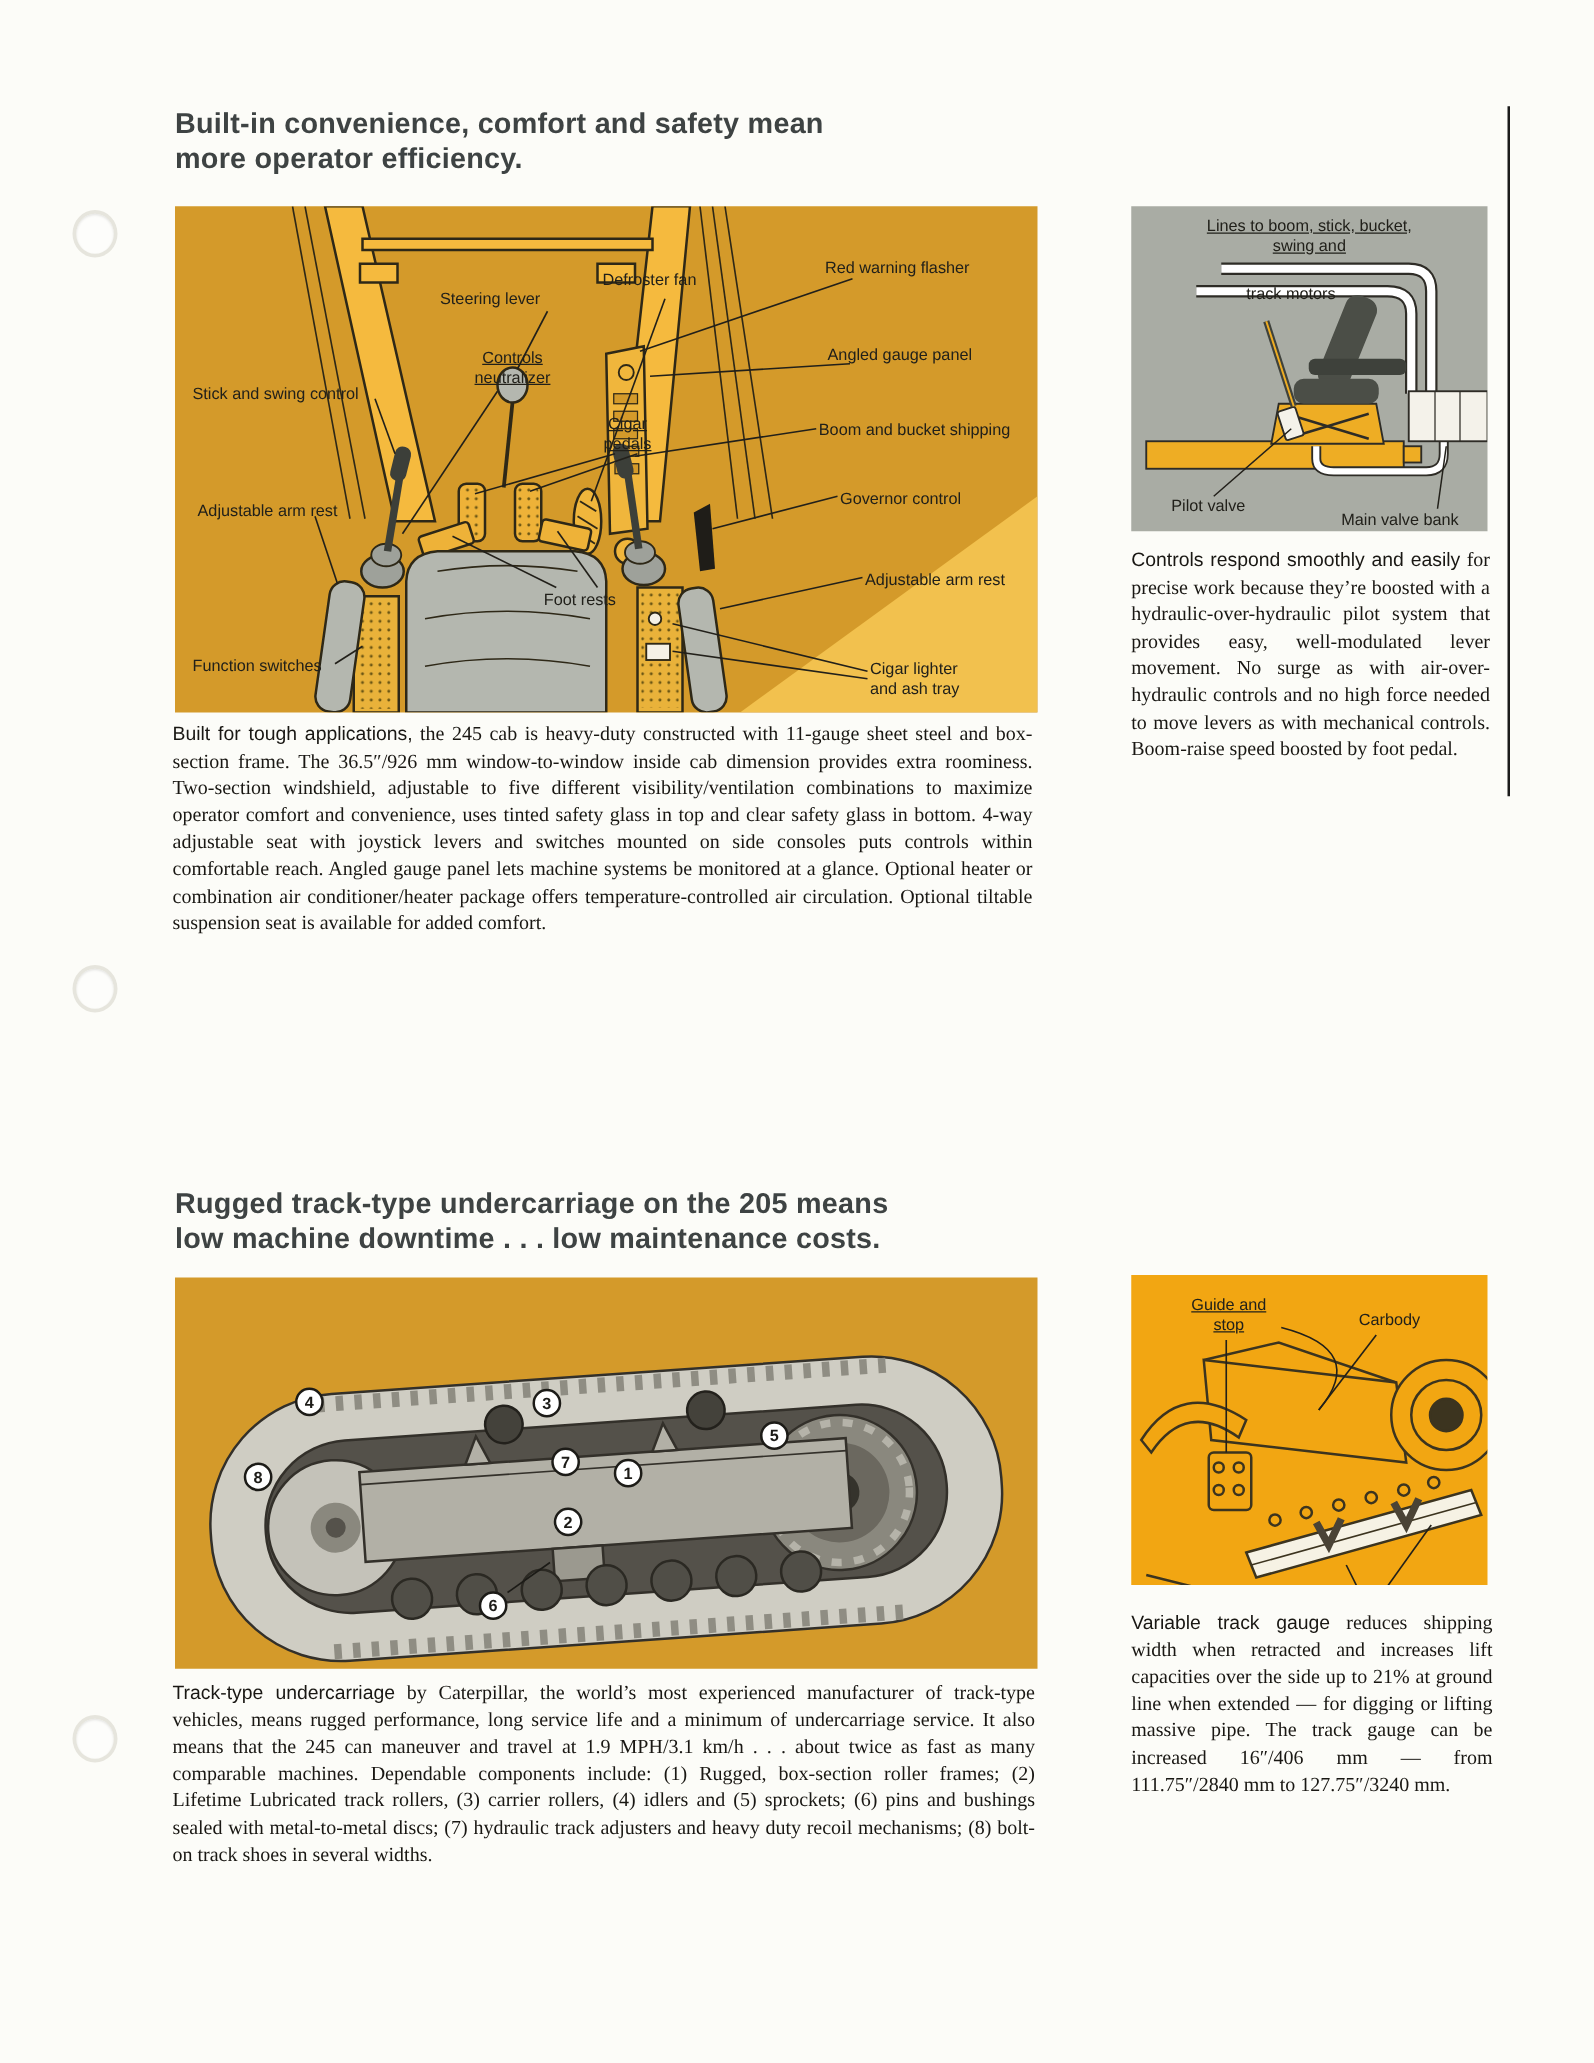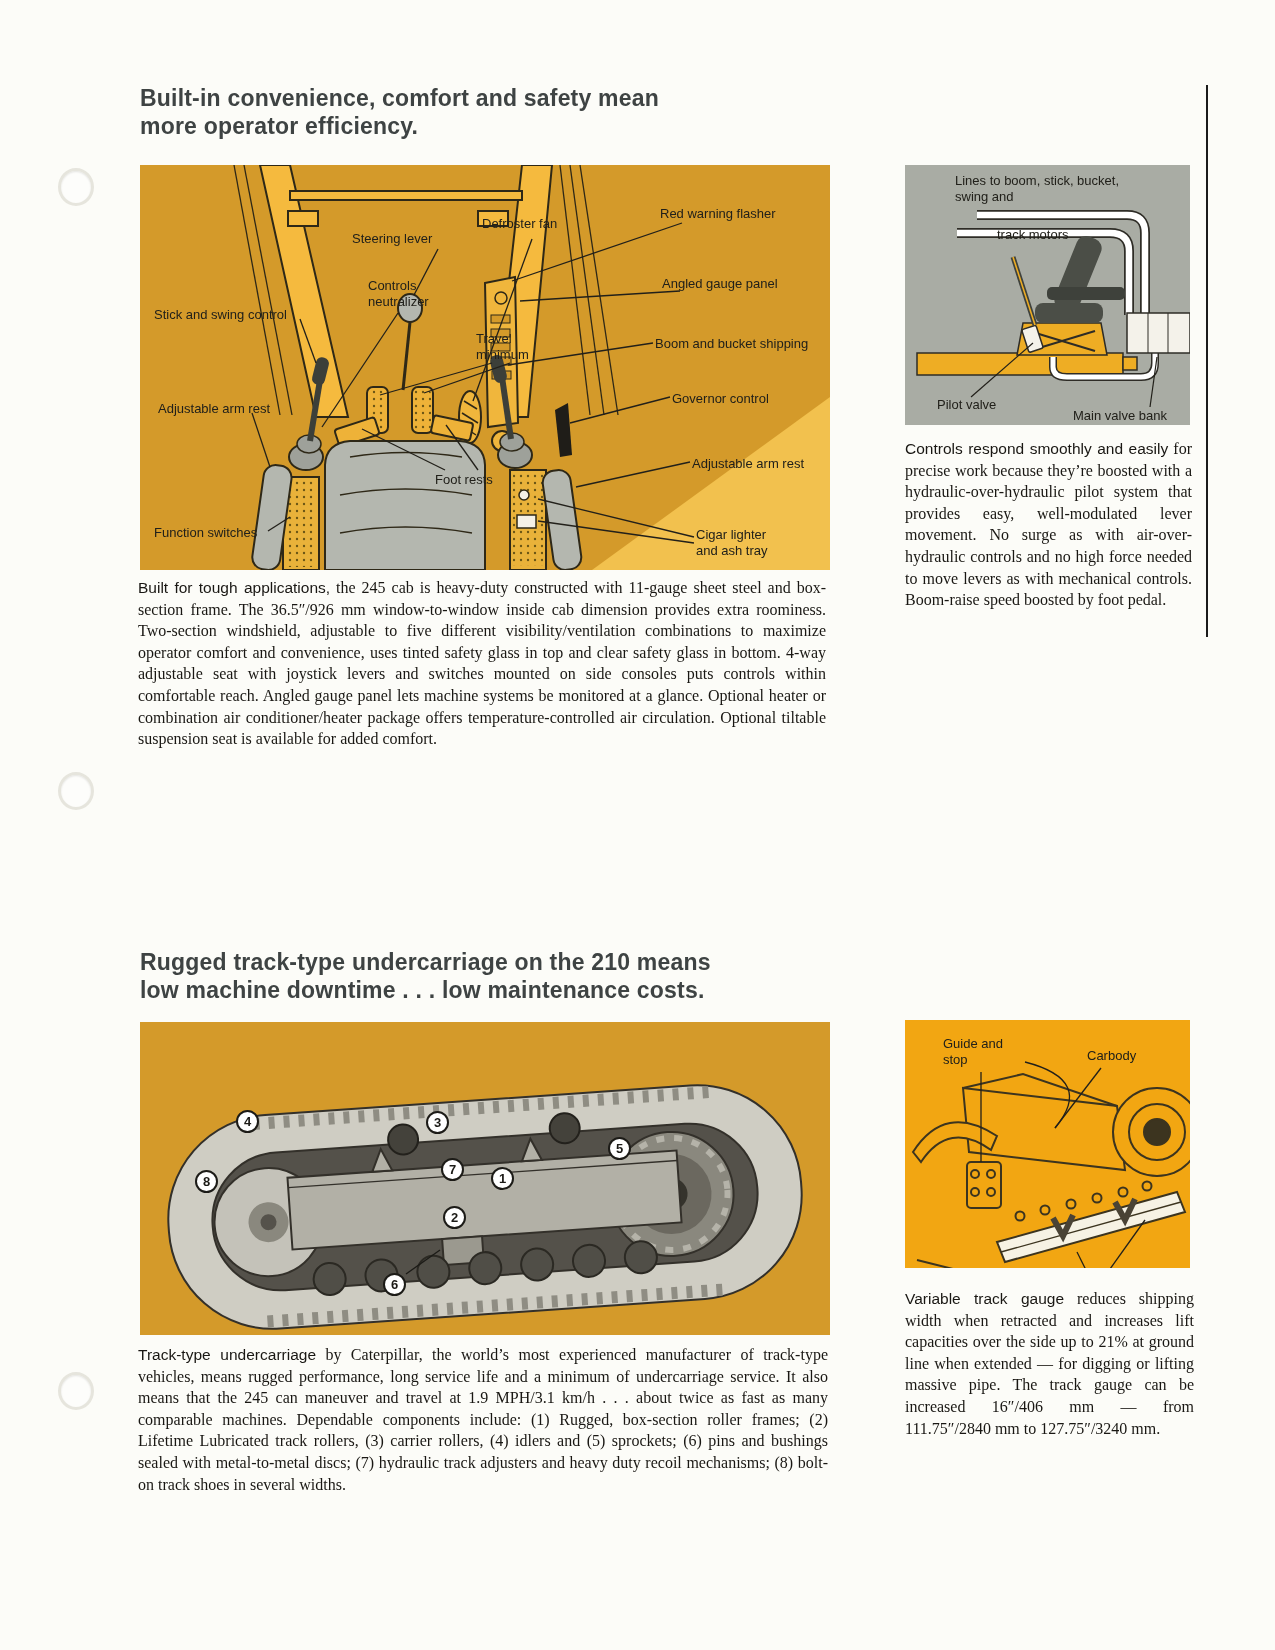--- a/index.html
+++ b/index.html
@@ -22,21 +22,21 @@
     font-family:"Liberation Sans",sans-serif;
     font-weight:normal;font-size:15.5px;
   }
   .illo{position:absolute;overflow:hidden;}
   .illo svg{position:absolute;left:0;top:0;}
   .ill-label{
     position:absolute;font-size:13px;line-height:15.5px;
     color:#21201a;white-space:normal;
   }
   .nowrap{white-space:nowrap;}
-  .center{}
+  .center{text-align:center;text-decoration:underline;}
   .callout{
     position:absolute;width:23px;height:23px;border-radius:50%;
     background:#fff;border:2px solid #1c1b17;box-sizing:border-box;
     color:#1c1b17;font:bold 13px/19px "Liberation Sans",sans-serif;text-align:center;
   }
   .hole{
     position:absolute;width:30px;height:32px;border-radius:50%;
     background:#fdfdfb;border:3px solid #e6e5dd;
     box-shadow:inset 0 1px 2px rgba(0,0,0,.10);
   }
@@ -163,21 +163,21 @@
         <line x1="554" y1="372" x2="398" y2="334"></line>
         <line x1="554" y1="378" x2="398" y2="356"></line>
       </g>
     </svg>
     <div class="ill-label" style="left:212px;top:66px">Steering lever</div>
     <div class="ill-label" style="left:342px;top:51px">Defroster fan</div>
     <div class="ill-label" style="left:520px;top:41px">Red warning flasher</div>
     <div class="ill-label" style="left:522px;top:111px">Angled gauge panel</div>
     <div class="ill-label center" style="left:228px;top:113px;width:84px">Controls neutralizer</div>
     <div class="ill-label nowrap" style="left:14px;top:142px">Stick and swing control</div>
-    <div class="ill-label center" style="left:336px;top:166px;width:52px">Travel minimum</div>
+    <div class="ill-label center" style="left:336px;top:166px;width:52px">Cigar pedals</div>
     <div class="ill-label nowrap" style="left:515px;top:171px">Boom and bucket shipping</div>
     <div class="ill-label" style="left:532px;top:226px">Governor control</div>
     <div class="ill-label nowrap" style="left:18px;top:236px">Adjustable arm rest</div>
     <div class="ill-label" style="left:295px;top:307px">Foot rests</div>
     <div class="ill-label nowrap" style="left:552px;top:291px">Adjustable arm rest</div>
     <div class="ill-label nowrap" style="left:14px;top:360px">Function switches</div>
     <div class="ill-label" style="left:556px;top:362px;width:95px">Cigar lighter and ash tray</div>
   </div>
 
   <div class="illo" style="left:905px;top:165px;width:285px;height:260px;background:#a9aca4">
@@ -230,21 +230,21 @@
 
   <p class="body-text" style="left:905px;top:438px;width:287px">
     <span class="lead">Controls respond smoothly and easily</span><span> for precise work because they’re boosted with a hydraulic-over-hydraulic pilot system that provides easy, well-modulated lever movement. No surge as with air-over-hydraulic controls and no high force needed to move levers as with mechanical controls. Boom-raise speed boosted by foot pedal.</span>
   </p>
 
   <p class="body-text" style="left:138px;top:577px;width:688px">
     <span class="lead">Built for tough applications,</span><span> the 245 cab is heavy-duty constructed with 11-gauge sheet steel and box-section frame. The 36.5″/926 mm window-to-window inside cab dimension provides extra roominess. Two-section windshield, adjustable to five different visibility/ventilation combinations to maximize operator comfort and convenience, uses tinted safety glass in top and clear safety glass in bottom. 4-way adjustable seat with joystick levers and switches mounted on side consoles puts controls within comfortable reach. Angled gauge panel lets machine systems be monitored at a glance. Optional heater or combination air conditioner/heater package offers temperature-controlled air circulation. Optional tiltable suspension seat is available for added comfort.</span>
   </p>
 
   <h1 class="head" style="left:140px;top:948px;width:740px">
-    <span>Rugged track-type undercarriage on the 210 means</span><br>
+    <span>Rugged track-type undercarriage on the 205 means</span><br>
     <span>low machine downtime . . . low maintenance costs.</span>
   </h1>
 
   <div class="illo" style="left:140px;top:1022px;width:690px;height:313px;background:#d49a2a">
     <svg width="690" height="313" viewBox="0 0 690 313">
       <g transform="rotate(-4 345 185)">
         <rect x="28" y="78" width="634" height="214" rx="104" fill="#cfcdc3" stroke="#33302a" stroke-width="2"></rect>
         <line x1="120" y1="86" x2="580" y2="86" stroke="#8f8d83" stroke-width="12" stroke-dasharray="6 9"></line>
         <line x1="120" y1="284" x2="580" y2="284" stroke="#8f8d83" stroke-width="12" stroke-dasharray="6 9"></line>
         <rect x="72" y="116" width="546" height="138" rx="68" fill="#54514a" stroke="#33302a" stroke-width="2"></rect>

